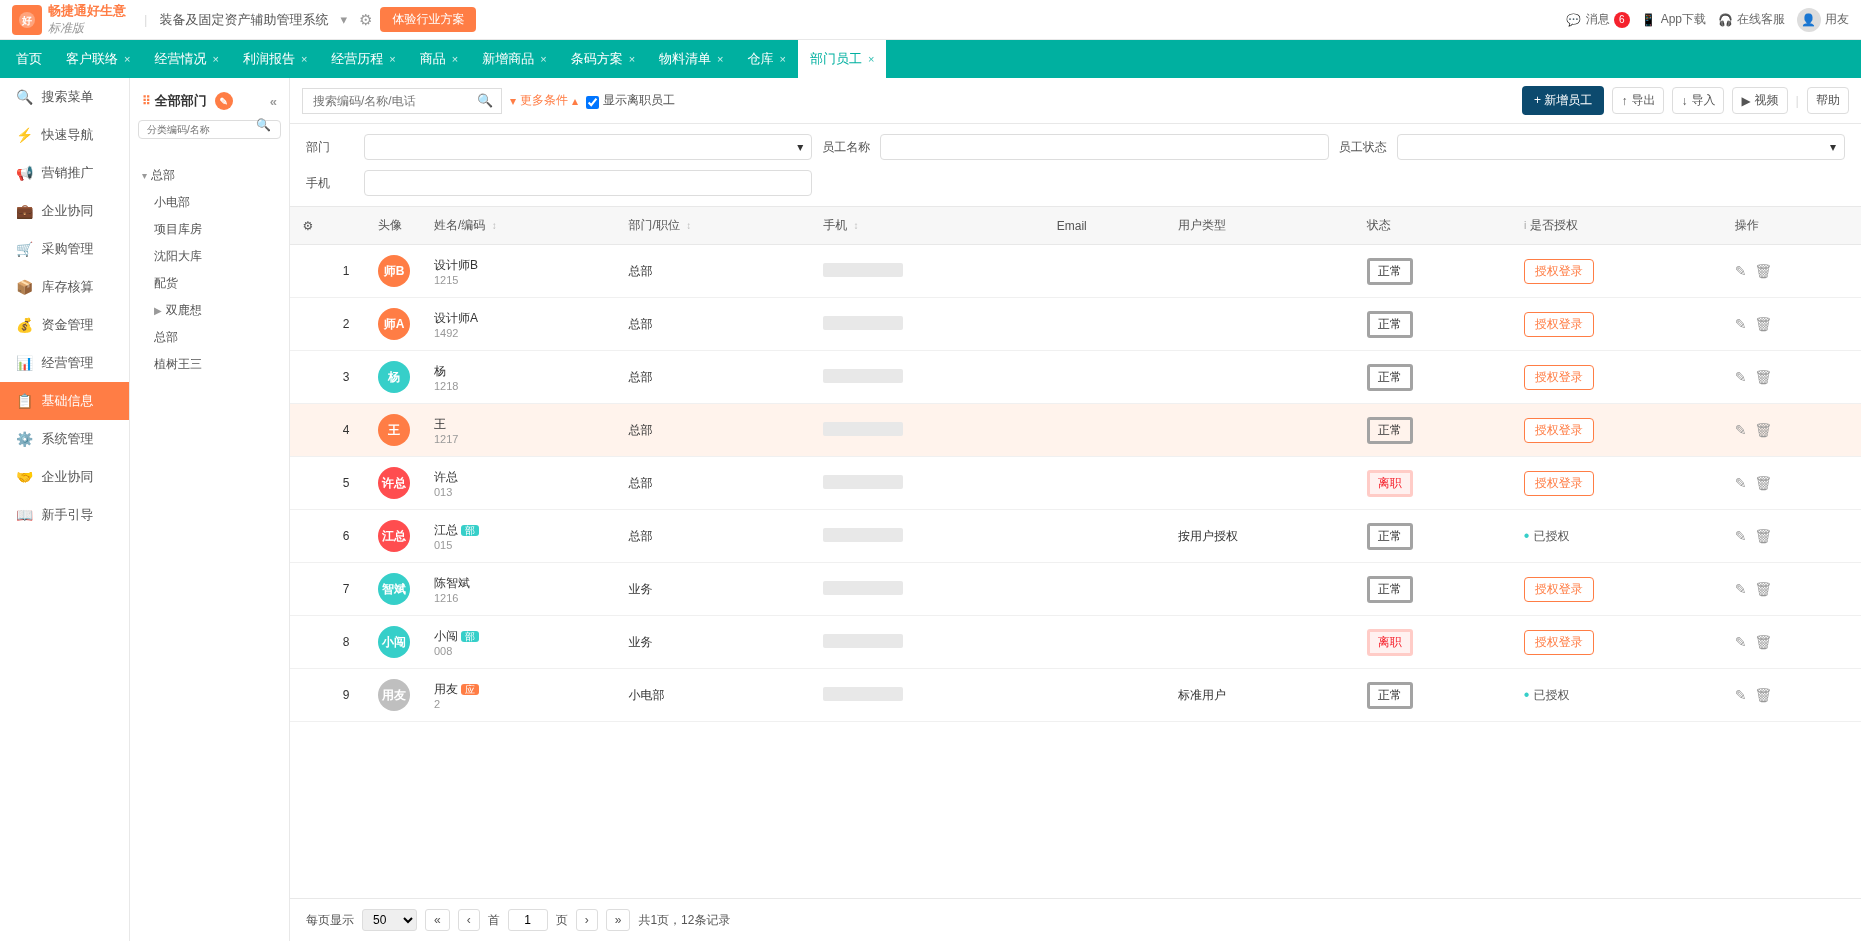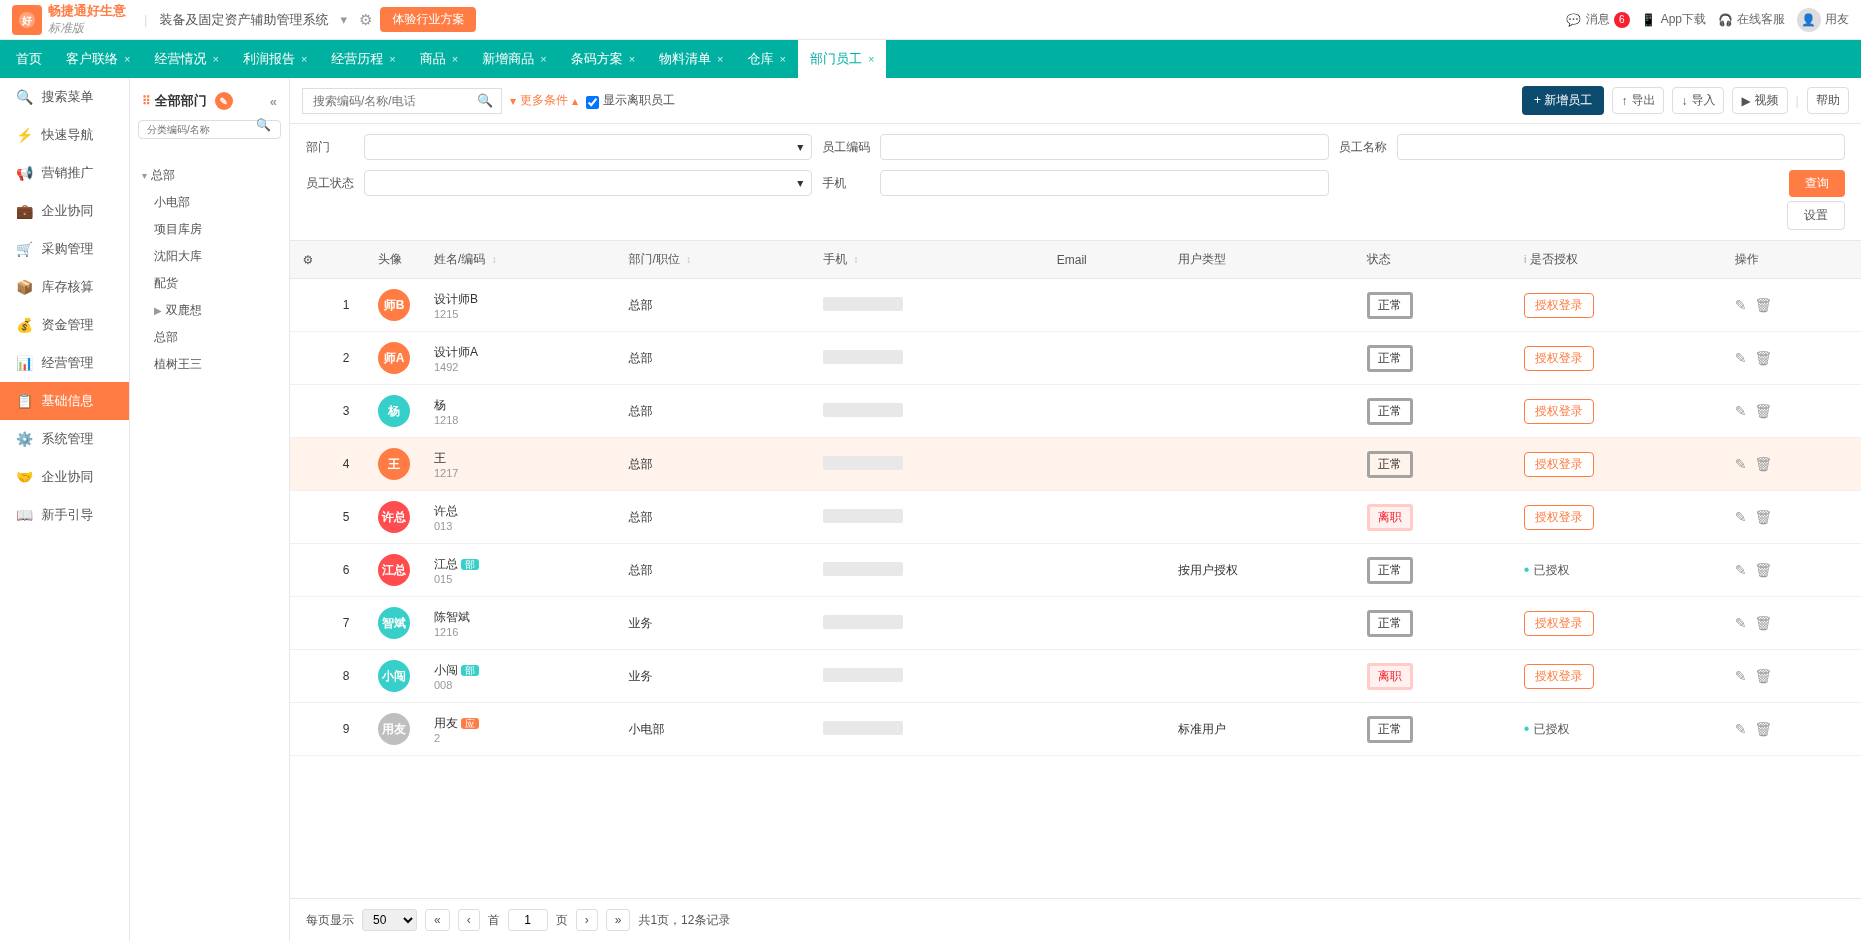--- a/index.html
+++ b/index.html
@@ -301,41 +301,33 @@
 
       <div class="filter-panel">
         <div class="filter-row">
           <span class="filter-label">部门</span>
           <div class="filter-select">
             <span></span>
             <span>▾</span>
           </div>
         </div>
         <div class="filter-row">
-          <span class="filter-label">员工编码</span>
-          <input class="filter-input" type="text" style="">
-        </div>
-        <div class="filter-row">
           <span class="filter-label">员工名称</span>
           <input class="filter-input" type="text" style="">
         </div>
         <div class="filter-row">
           <span class="filter-label">员工状态</span>
           <div class="filter-select">
             <span></span>
             <span>▾</span>
           </div>
         </div>
         <div class="filter-row">
           <span class="filter-label">手机</span>
           <input class="filter-input" type="text" style="">
-        </div>
-        <div class="filter-actions">
-          <button class="query-btn">查询</button>
-          <button class="set-btn">设置</button>
         </div>
       </div>
 
       <div class="table-area">
         <table>
           <thead>
             <tr>
               <th style="width:36px;text-align:center;">⚙</th>
               <th style="width:40px;text-align:center;"></th>
               <th style="width:56px;">头像</th>

